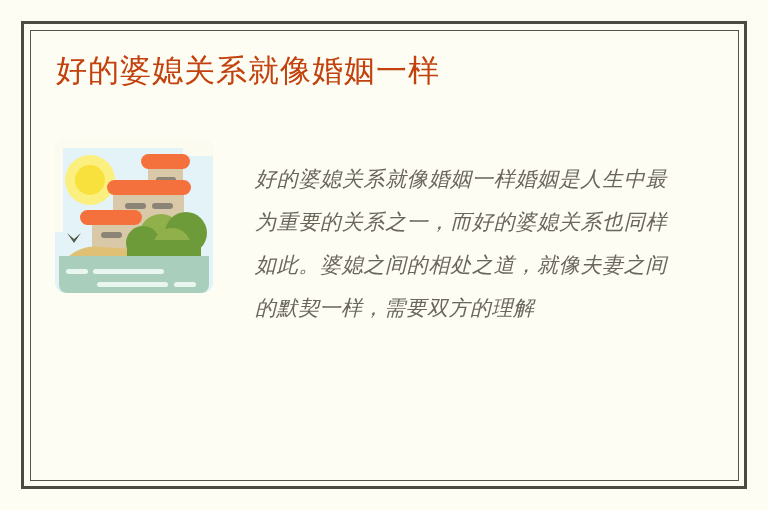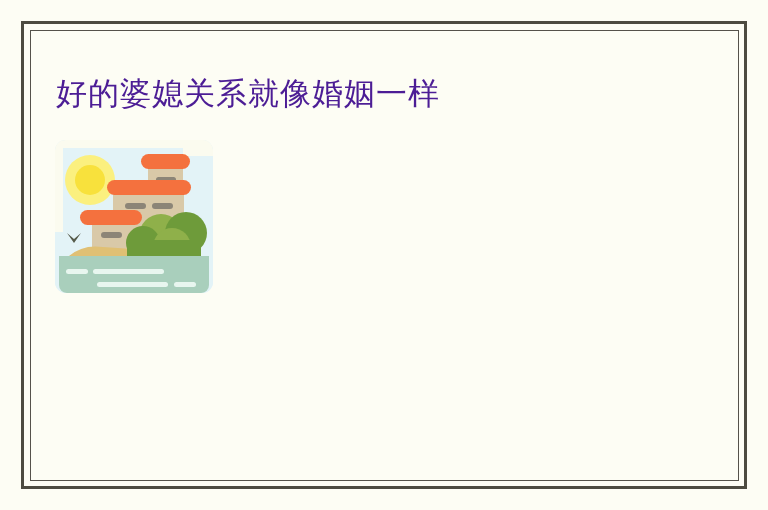--- a/index.html
+++ b/index.html
@@ -48,25 +48,25 @@
     left: 30px;
     top: 30px;
     width: 709px;
     height: 451px;
     box-sizing: border-box;
   }
 
   .page-title {
     position: absolute;
     left: 26px;
-    top: 44px;
+    top: 21px;
     font-size: 31px;
     line-height: 40px;
     letter-spacing: 1px;
-    color: #4c1d95;
+    color: #c2410c;
     font-family: "Liberation Sans", "DejaVu Sans", sans-serif;
     font-weight: 400;
     white-space: nowrap;
   }
 
   .article-body {
     position: absolute;
     left: 25px;
     top: 110px;
     width: 660px;
@@ -152,16 +152,17 @@
           <rect x="72" y="100" width="74" height="20" fill="#6E9B3A"></rect>
 
           <path d="M4 116 h150 v29 a8 8 0 0 1 -8 8 h-134 a8 8 0 0 1 -8 -8 z" fill="#A9CFBC"></path>
           <rect x="11" y="129" width="22" height="5" rx="2.5" fill="#E8F6EF"></rect>
           <rect x="38" y="129" width="71" height="5" rx="2.5" fill="#E8F6EF"></rect>
           <rect x="42" y="142" width="71" height="5" rx="2.5" fill="#E8F6EF"></rect>
           <rect x="119" y="142" width="22" height="5" rx="2.5" fill="#E8F6EF"></rect>
         </svg>
       </div>
 
+      <div class="article-text">好的婆媳关系就像婚姻一样婚姻是人生中最为重要的关系之一，而好的婆媳关系也同样如此。婆媳之间的相处之道，就像夫妻之间的默契一样，需要双方的理解</div>
 
     </div>
   </div>
 </div>
 
 </body></html>

